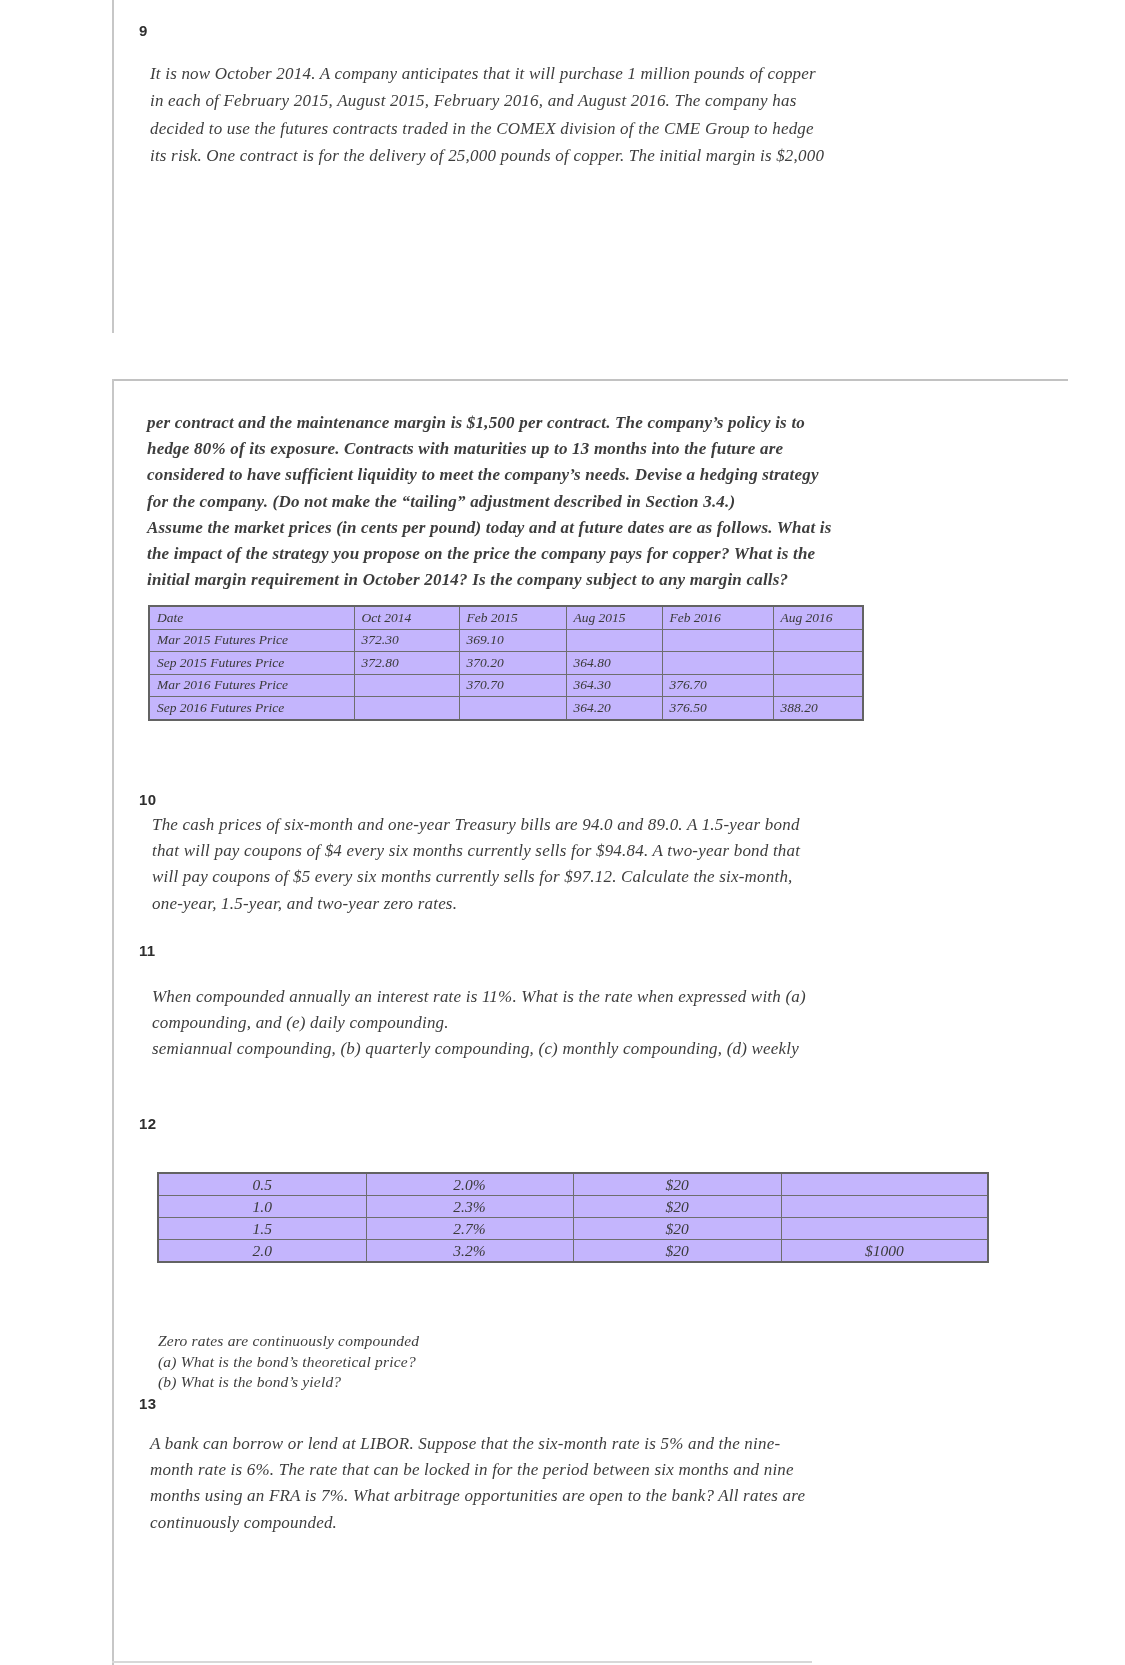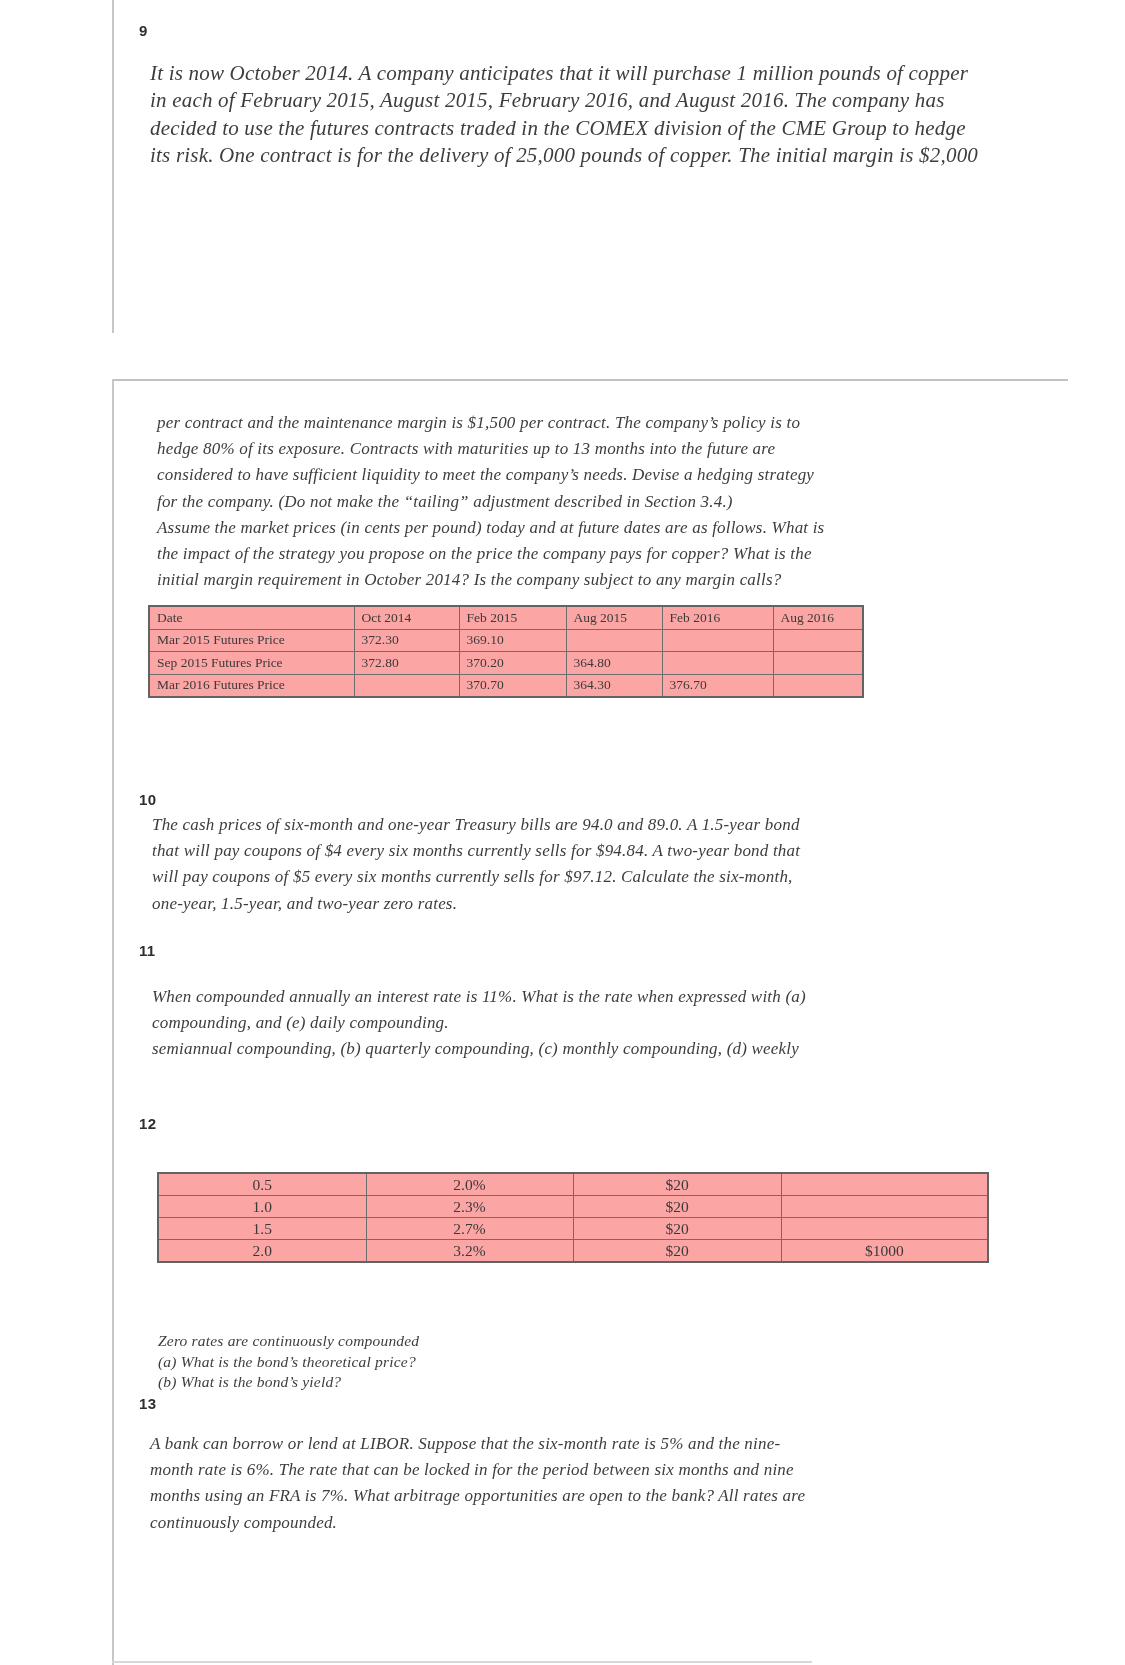--- a/index.html
+++ b/index.html
@@ -7,27 +7,27 @@
     position:relative; width:1125px; height:1665px; background:#ffffff;
     font-family:"Liberation Serif", serif; overflow:hidden;
   }
   .rule { position:absolute; background:#c7c7c7; }
   .qnum {
     position:absolute; font-family:"Liberation Sans", sans-serif;
     font-size:15px; font-weight:600; color:#2e2e2e; letter-spacing:0.3px;
   }
   .para { position:absolute; font-style:italic; color:#3d3d3d; }
   .para .pline { white-space:nowrap; }
-  .p-main   { font-size:21px; line-height:27.3px; letter-spacing:0.2px; }
+  .p-main   { font-size:17px; line-height:27.3px; letter-spacing:0.2px; }
   .p-main2  { font-size:17px; line-height:26.2px; letter-spacing:0.2px; }
   .p-notes  { font-size:15.5px; line-height:20.5px; letter-spacing:0.2px;margin-top:23px; }
 
   table.doc-table {
     position:absolute; border-collapse:collapse; table-layout:fixed;
-    color:#3a3a3a; background:#fca5a5;
+    font-style:italic; color:#3a3a3a; background:#c4b5fd;
   }
   table.doc-table td, table.doc-table th {
     border:1px solid #6e6e6e; font-weight:normal; overflow:hidden;
   }
   table.price-table { font-size:13.5px; border:2px solid #636363; }
   table.price-table td, table.price-table th {
     text-align:left; padding:1px 7px; height:19.5px; line-height:16px;
   }
   table.bond-table { font-size:15.5px; border:2px solid #636363; }
   table.bond-table td, table.bond-table th {
@@ -47,21 +47,21 @@
 
   <div class="qnum" style="left:139px; top:22px;">9</div>
 
   <div class="para p-main" style="left:150px; top:60px;">
     <div class="pline">It is now October 2014. A company anticipates that it will purchase 1 million pounds of copper</div>
     <div class="pline">in each of February 2015, August 2015, February 2016, and August 2016. The company has</div>
     <div class="pline">decided to use the futures contracts traded in the COMEX division of the CME Group to hedge</div>
     <div class="pline">its risk. One contract is for the delivery of 25,000 pounds of copper. The initial margin is $2,000</div>
   </div>
 
-  <div class="para p-main2" style="left:157px; top:410px;">
+  <div class="para p-main2" style="left:147px; top:410px;font-weight:bold;">
     <div class="pline">per contract and the maintenance margin is $1,500 per contract. The company’s policy is to</div>
     <div class="pline">hedge 80% of its exposure. Contracts with maturities up to 13 months into the future are</div>
     <div class="pline">considered to have sufficient liquidity to meet the company’s needs. Devise a hedging strategy</div>
     <div class="pline">for the company. (Do not make the “tailing” adjustment described in Section 3.4.)</div>
     <div class="pline">Assume the market prices (in cents per pound) today and at future dates are as follows. What is</div>
     <div class="pline">the impact of the strategy you propose on the price the company pays for copper? What is the</div>
     <div class="pline">initial margin requirement in October 2014? Is the company subject to any margin calls?</div>
   </div>
 
   <table class="doc-table price-table" style="left:148px; top:605px; width:714px;">
@@ -98,20 +98,28 @@
         <td></td>
         <td></td>
       </tr>
       <tr>
         <td>Mar 2016 Futures Price</td>
         <td></td>
         <td>370.70</td>
         <td>364.30</td>
         <td>376.70</td>
         <td></td>
+      </tr>
+      <tr>
+        <td>Sep 2016 Futures Price</td>
+        <td></td>
+        <td></td>
+        <td>364.20</td>
+        <td>376.50</td>
+        <td>388.20</td>
       </tr>
     </tbody>
   </table>
 
   <div class="qnum" style="left:139px; top:791px;">10</div>
   <div class="para p-main2" style="left:152px; top:812px;">
     <div class="pline">The cash prices of six-month and one-year Treasury bills are 94.0 and 89.0. A 1.5-year bond</div>
     <div class="pline">that will pay coupons of $4 every six months currently sells for $94.84. A two-year bond that</div>
     <div class="pline">will pay coupons of $5 every six months currently sells for $97.12. Calculate the six-month,</div>
     <div class="pline">one-year, 1.5-year, and two-year zero rates.</div>

